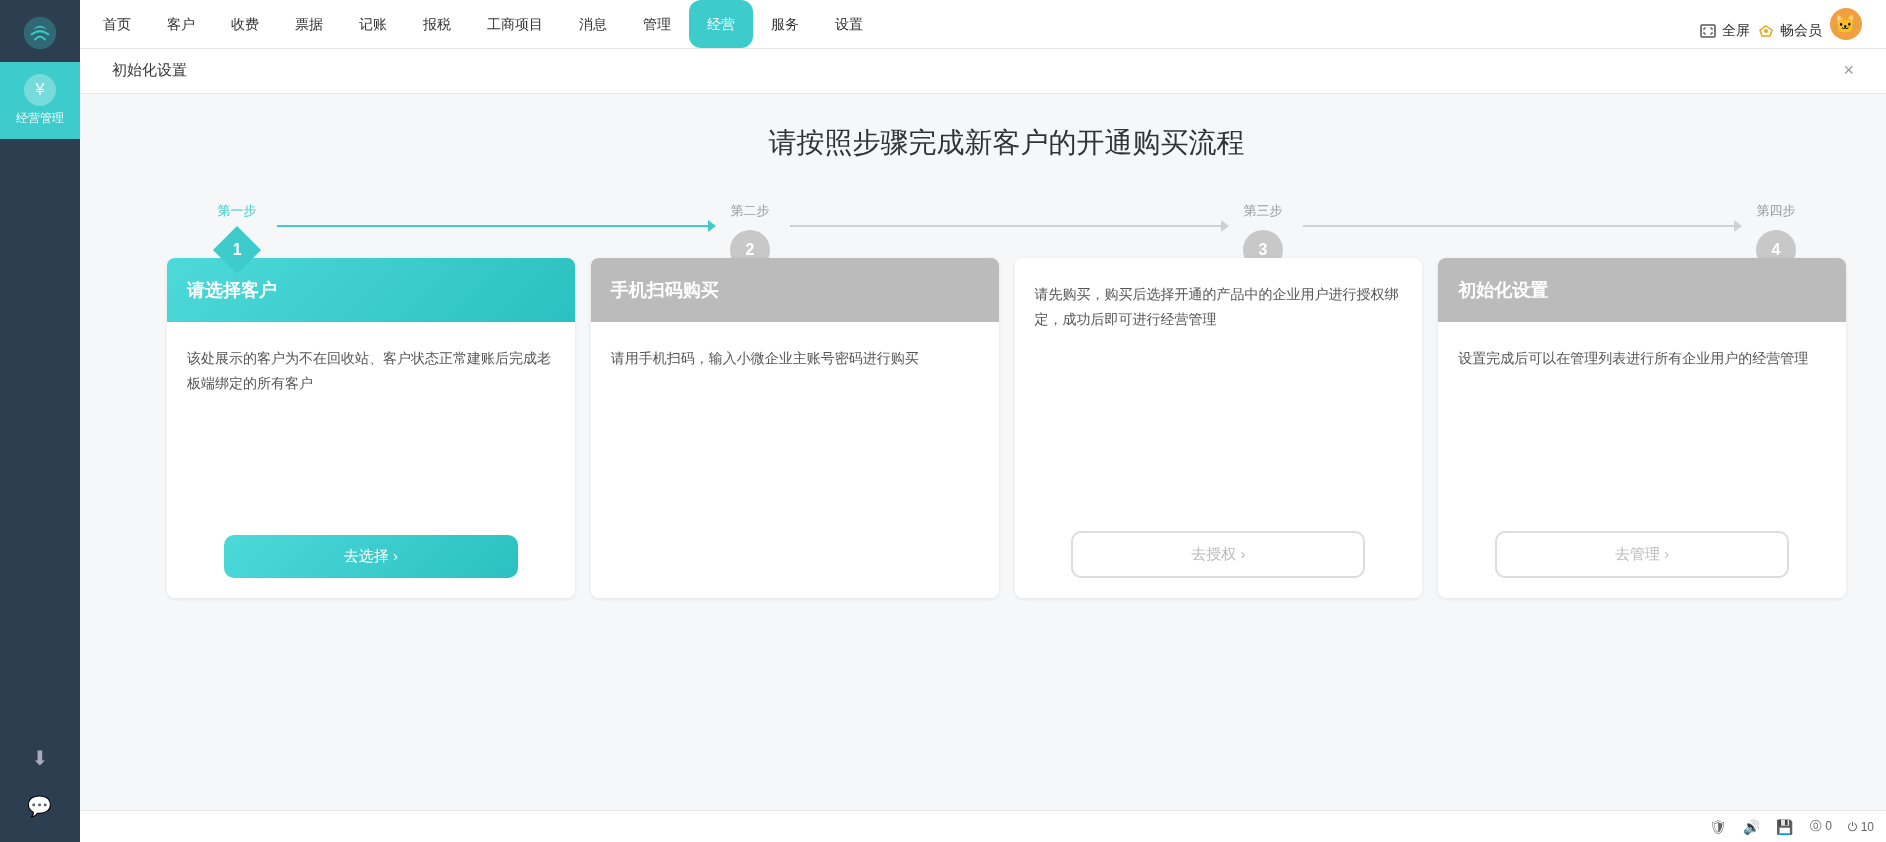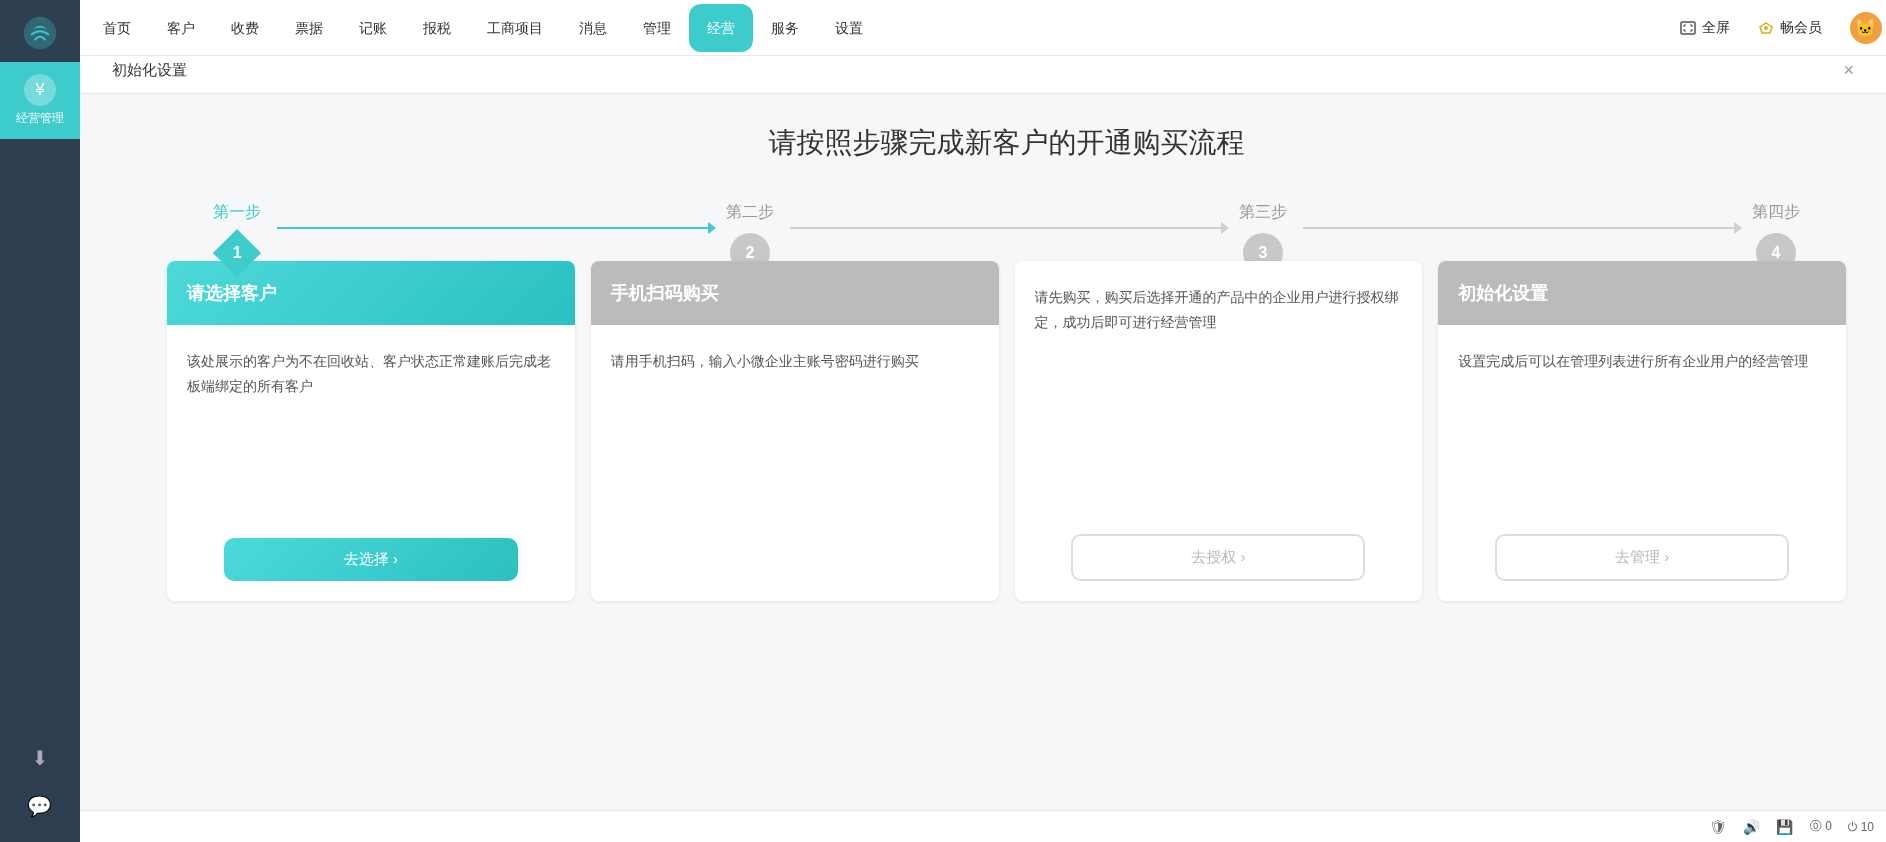--- a/index.html
+++ b/index.html
@@ -1,33 +1,33 @@
 <!DOCTYPE html>
 <html><head>
   <meta charset="utf-8">
   <style>
     * { box-sizing: border-box; margin: 0; padding: 0; }
     body { font-family: "Microsoft YaHei", "PingFang SC", sans-serif; background: #f0f2f5; width: 1886px; height: 842px; overflow: hidden; }
 
     
     .top-nav {
-      display: flex; align-items: center; background: #fff; height: 56px;
+      display: flex; align-items: center; background: #fff; height: 49px;
       padding: 0 0 0 85px; border-bottom: 1px solid #e8e8e8;
       position: fixed; top: 0; left: 0; right: 0; z-index: 100;
     }
     .top-nav-item {
       padding: 0 18px; height: 48px; line-height: 48px; font-size: 14px;
       color: #333; cursor: pointer; white-space: nowrap;
     }
     .top-nav-item.active {
       background: #3dcbcc; color: #fff; border-radius: 12px;
     }
     .top-nav-right {
-      margin-left: auto; display: flex; align-items: center; gap: 28px;
-      padding-right: 4px; font-size: 14px; color: #333;
+      margin-left: auto; display: flex; align-items: flex-end; gap: 8px;
+      padding-right: 24px; font-size: 14px; color: #333;
     }
     .top-nav-right span { cursor: pointer; }
 
     
     .sidebar {
       position: fixed; top: 0; left: 0; width: 80px; height: 842px;
       background: #2d3e50; display: flex; flex-direction: column; align-items: center;
       z-index: 200; padding-top: 8px;
     }
     .sidebar-logo {
@@ -125,21 +125,21 @@
       font-size: 12px; color: #666; gap: 8px;
     }
     .status-bar-right {
       margin-left: auto; display: flex; align-items: center; gap: 16px;
     }
 
     .steps-visual {
       display: flex; align-items: center; padding: 0 30px; margin-bottom: 8px;
     }
     .sv-step { display: flex; flex-direction: column; align-items: center; min-width: 80px; }
-    .sv-label { font-size: 16px; color: #999; margin-bottom: 10px; }
+    .sv-label { font-size: 13px; color: #999; margin-bottom: 10px; }
     .sv-label.active { color: #3dcbcc; }
     .sv-circle {
       width: 40px; height: 40px; border-radius: 50%; background: #c8c8c8;
       display: flex; align-items: center; justify-content: center;
       color: #fff; font-size: 16px; font-weight: bold;
     }
     .sv-diamond-wrap {
       width: 40px; height: 40px; display: flex; align-items: center; justify-content: center;
     }
     .sv-diamond {

